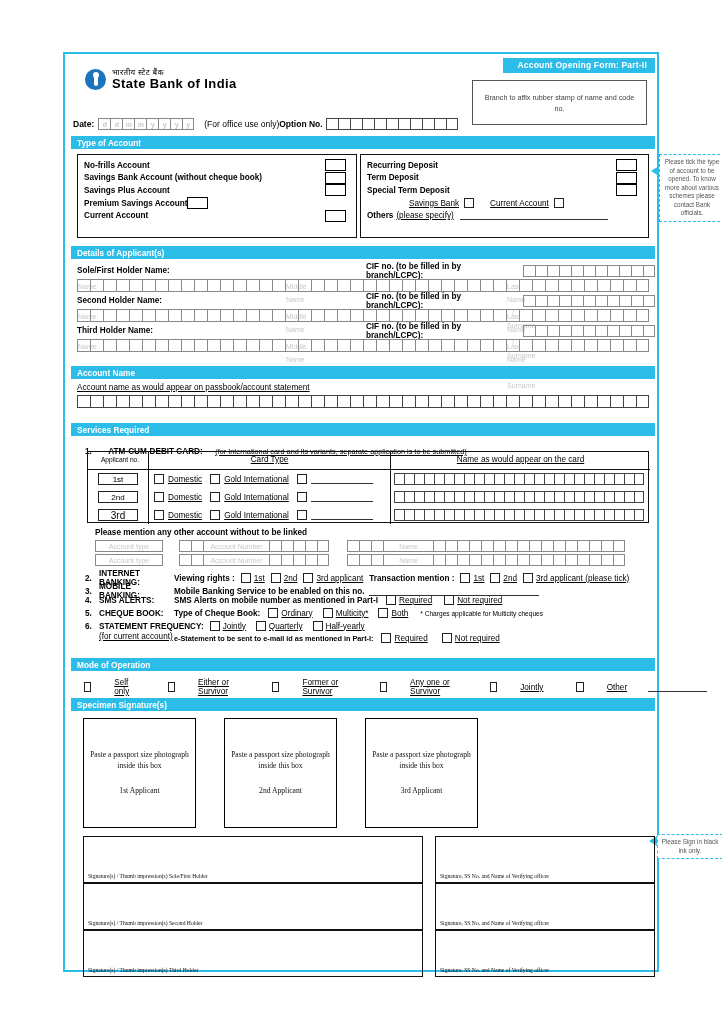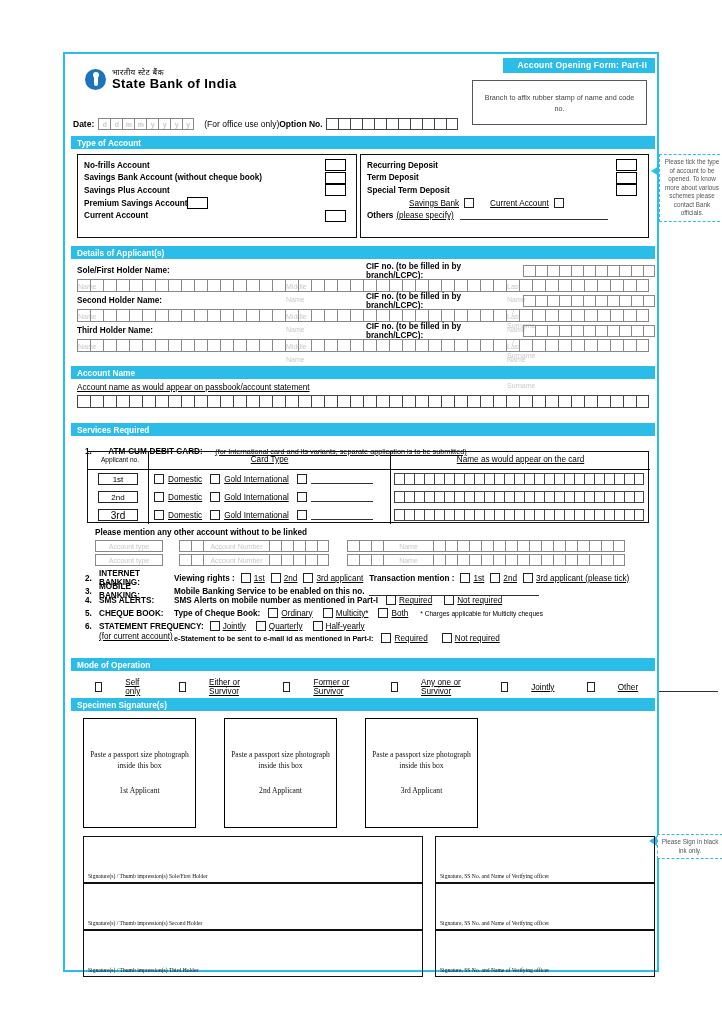--- a/index.html
+++ b/index.html
@@ -690,21 +690,21 @@
     <div style="position:absolute; left:28px; top:574px;" class="lbl-n">(for current account)</div>
     <div style="position:absolute; left:103px; top:575px;" class="row-flex">
       <span style="font-size:7.3px; font-weight:bold">e-Statement to be sent to e-mail id as mentioned in Part-I:</span>
       <span class="chk" style="margin-left:8px"></span>
       <span class="lbl-n" style="margin-left:3px">Required</span>
       <span class="chk" style="margin-left:14px"></span>
       <span class="lbl-n" style="margin-left:3px">Not required</span>
     </div>
 
     <div class="sechdr" style="top:600px">Mode of Operation</div>
-    <div id="modeRow" style="position:absolute; left:24px; top:620px;gap:19px;" class="row-flex">
+    <div id="modeRow" style="position:absolute; left:13px; top:620px;gap:19px;" class="row-flex">
         <span class="chk" style="margin-left:0px"></span>
         <span class="lbl-n" style="margin-left:4px">Self only</span>
         <span class="chk" style="margin-left:14px"></span>
         <span class="lbl-n" style="margin-left:4px">Either or Survivor</span>
         <span class="chk" style="margin-left:14px"></span>
         <span class="lbl-n" style="margin-left:4px">Former or Survivor</span>
         <span class="chk" style="margin-left:14px"></span>
         <span class="lbl-n" style="margin-left:4px">Any one or Survivor</span>
         <span class="chk" style="margin-left:14px"></span>
         <span class="lbl-n" style="margin-left:4px">Jointly</span>

